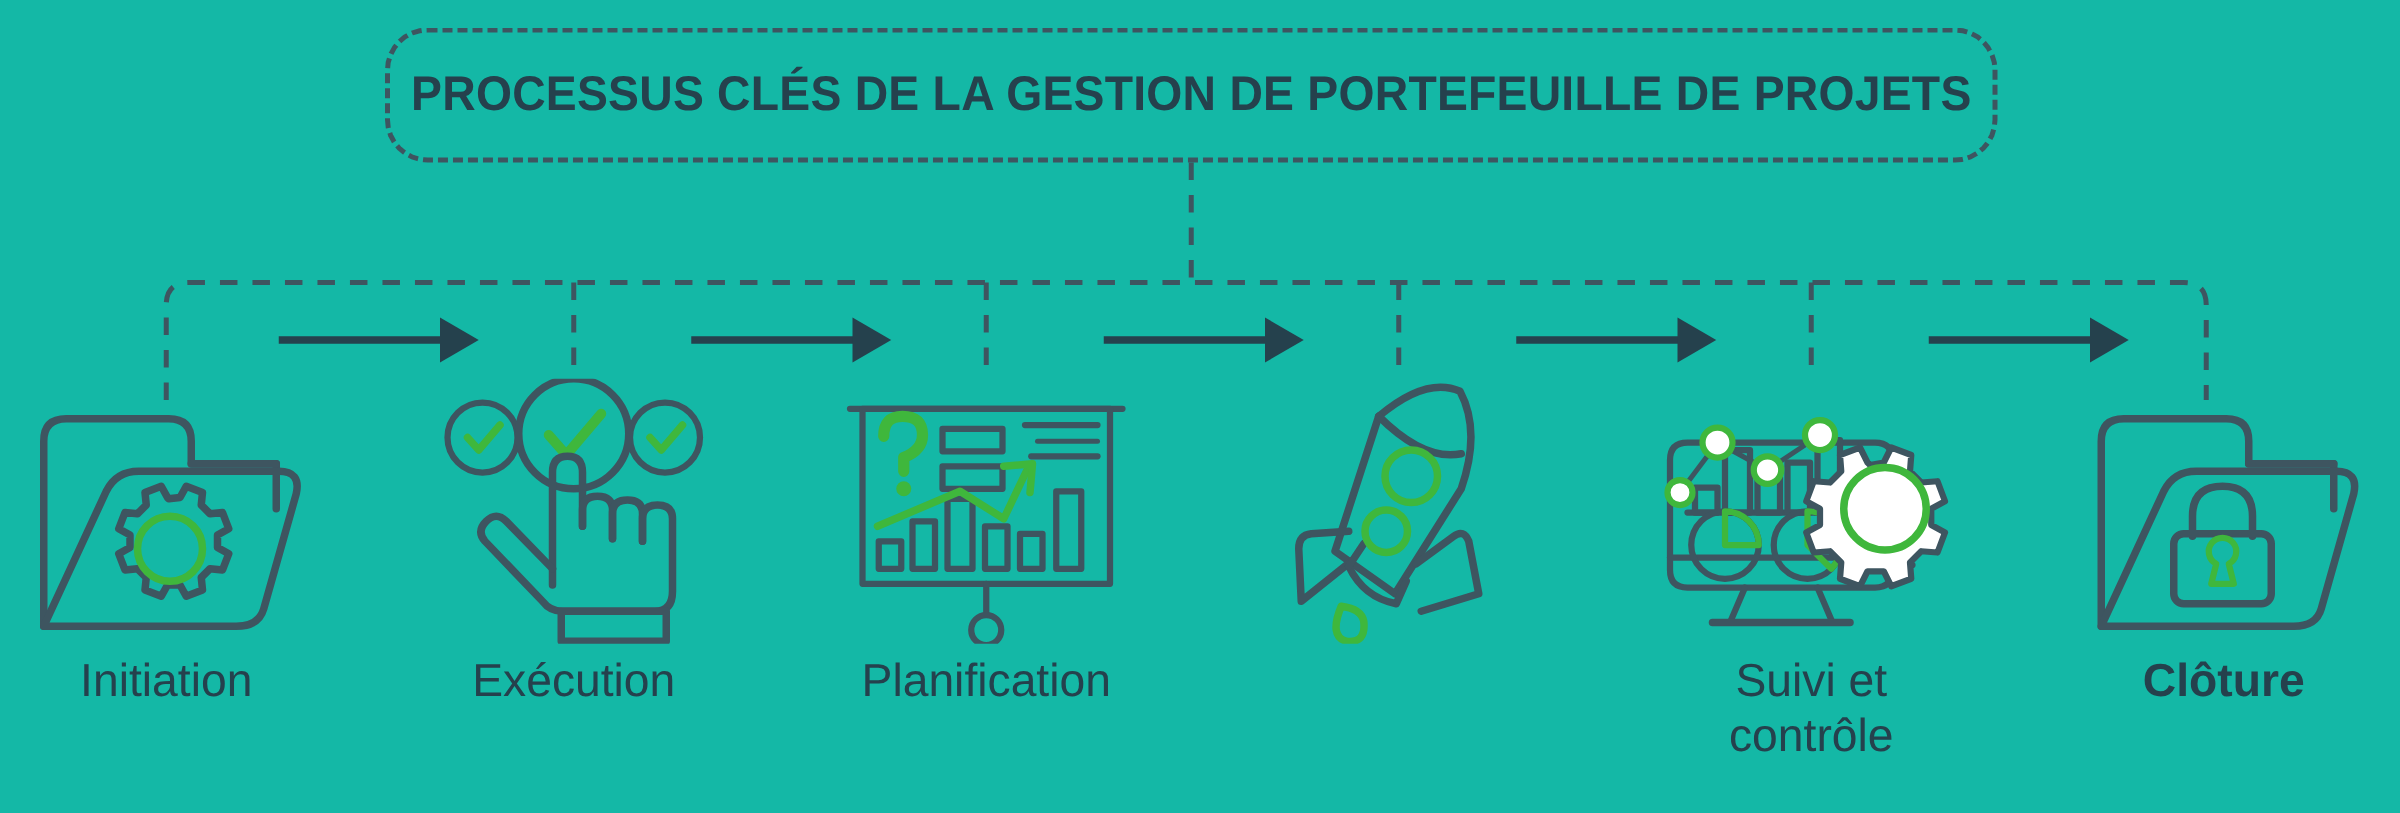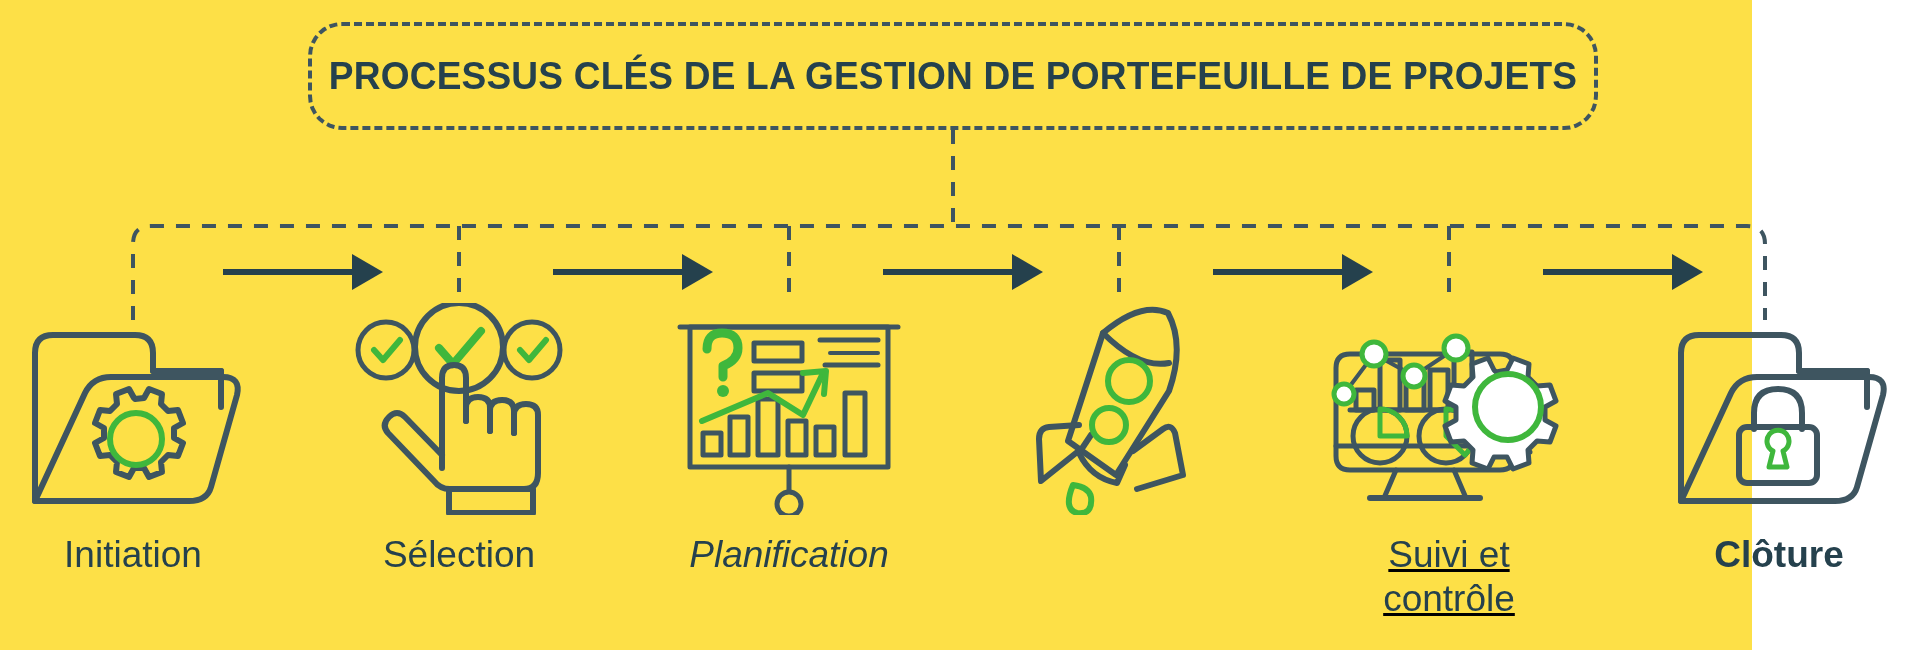--- a/index.html
+++ b/index.html
@@ -8,23 +8,23 @@
     background: #ffffff;
   }
   body {
     width: 1920px;
     height: 650px;
     font-family: "Liberation Sans", sans-serif;
     overflow: hidden;
   }
   #stage {
     position: relative;
-    width: 1752px;
+    width: 1920px;
     height: 650px;
-    background: #fde047;
+    background: #14b8a6;
   }
 
   
   #title-box {
     position: absolute;
     left: 308px;
     top: 22px;
     width: 1290px;
     height: 108px;
     box-sizing: border-box;
@@ -61,21 +61,21 @@
     width: 260px;
     text-align: center;
   }
   .icon-wrap {
     height: 215px;
     display: flex;
     align-items: flex-end;
     justify-content: center;
   }
   .stage-label {
-    margin-top: 18px;
+    margin-top: 8px;
     font-family: "Liberation Sans", sans-serif;
     font-size: 37px;
     color: #25414d;
     line-height: 1.2;
     white-space: pre-line;
   }
 </style>
 </head>
 <body>
 
@@ -151,24 +151,24 @@
 
         <g fill="none" stroke="#3e5560" stroke-width="6" stroke-linejoin="round" stroke-linecap="round">
           <path d="M88 165 L88 75 Q88 62 100 62 Q112 62 112 75 L112 118"></path>
           <path d="M112 118 L112 105 Q112 94 124 94 Q136 94 136 105 L136 128"></path>
           <path d="M136 128 L136 108 Q136 97 148 97 Q160 97 160 108 L160 130"></path>
           <path d="M160 130 L160 112 Q160 101 172 101 Q184 101 184 112 L184 170 Q184 186 170 186 L96 186 Q86 186 80 178 L34 130 Q27 122 35 114 Q43 106 51 114 L88 152"></path>
           <rect x="95" y="186" width="84" height="24"></rect>
         </g>
       </svg>
     </div>
-    <div class="stage-label">Sélection</div>
-  </div>
-
-  <div class="stage-col" style="left:659px;font-style:italic;">
+    <div class="stage-label">Exécution</div>
+  </div>
+
+  <div class="stage-col" style="left:659px;">
     <div class="icon-wrap">
       <svg width="238" height="200" viewBox="0 0 238 200">
         <g fill="none" stroke="#3e5560" stroke-width="5" stroke-linejoin="round" stroke-linecap="round">
 
           <line x1="10" y1="12" x2="228" y2="12"></line>
 
           <rect x="20" y="12" width="198" height="140"></rect>
 
           <line x1="119" y1="152" x2="119" y2="176"></line>
           <circle cx="119" cy="189" r="12"></circle>
@@ -220,21 +220,21 @@
         </g>
 
         <circle cx="100" cy="78" r="21" fill="none" stroke="#3fb73c" stroke-width="6"></circle>
         <circle cx="80" cy="122" r="17" fill="none" stroke="#3fb73c" stroke-width="6"></circle>
 
         <path d="M44 182 Q34 206 48 210 Q64 212 62 194 Q60 184 44 182 Z" fill="none" stroke="#3fb73c" stroke-width="6" stroke-linejoin="round"></path>
       </svg>
     </div>
   </div>
 
-  <div class="stage-col" style="left:1319px;text-decoration:underline;">
+  <div class="stage-col" style="left:1319px;">
     <div class="icon-wrap">
       <svg width="250" height="205" viewBox="0 0 250 205">
         <g fill="none" stroke="#3e5560" stroke-width="5" stroke-linejoin="round" stroke-linecap="round">
 
           <path d="M12 58 Q12 44 26 44 L176 44 Q190 44 190 58 L190 146 Q190 160 176 160 L26 160 Q12 160 12 146 Z"></path>
           <line x1="12" y1="136" x2="190" y2="136"></line>
 
           <path d="M72 160 L60 188 L142 188 L130 160"></path>
           <line x1="46" y1="188" x2="156" y2="188" stroke-width="6"></line>
 

